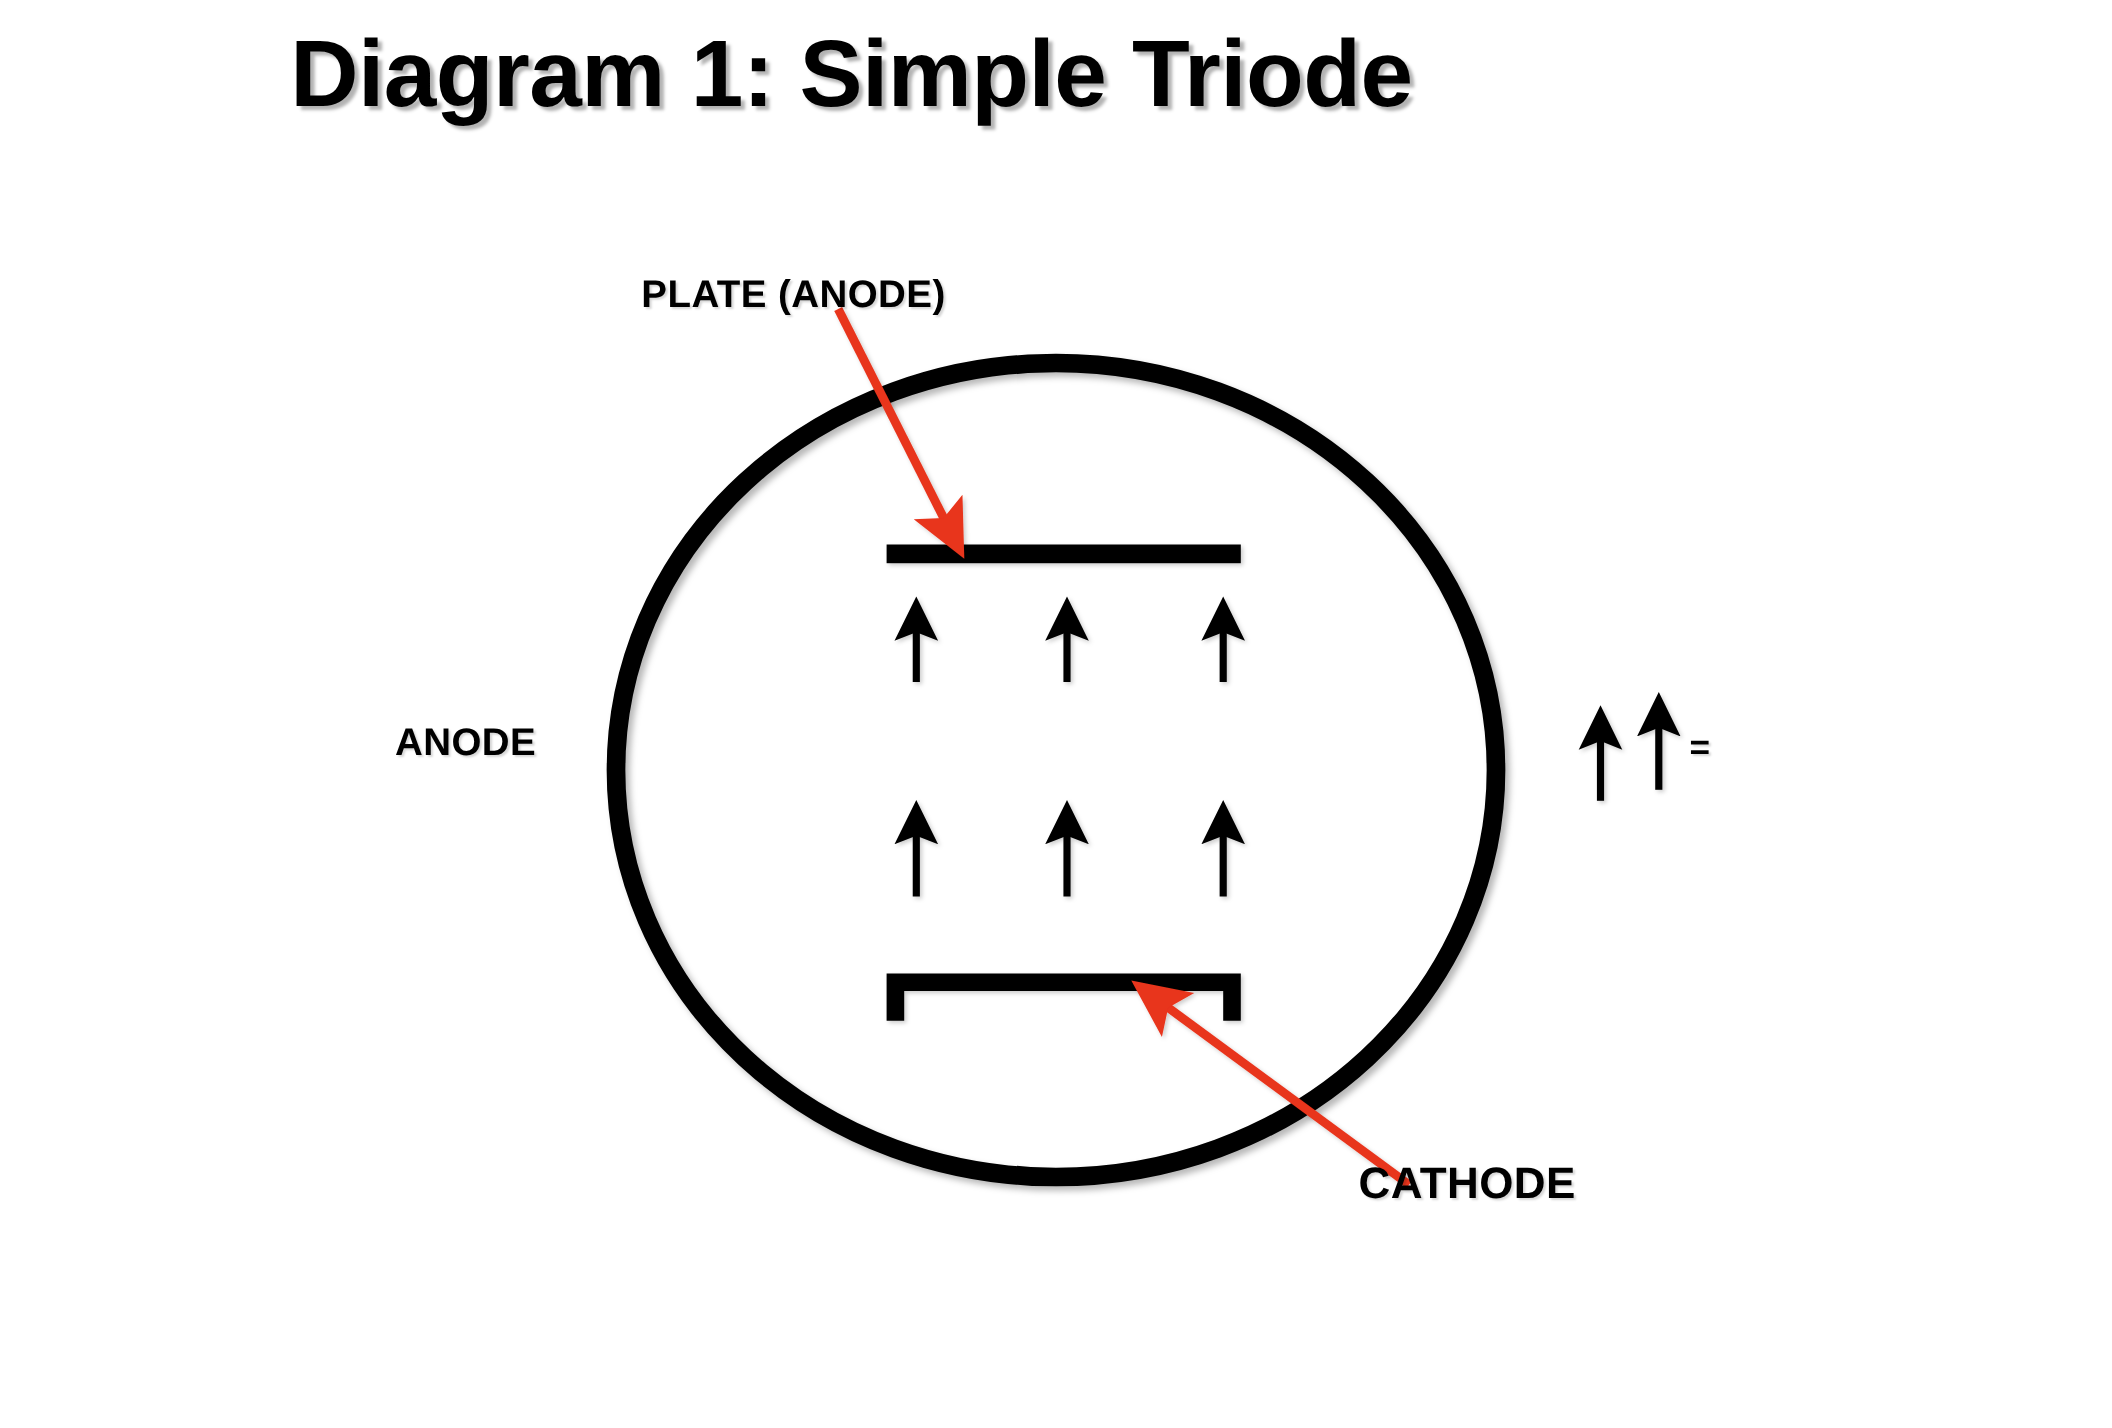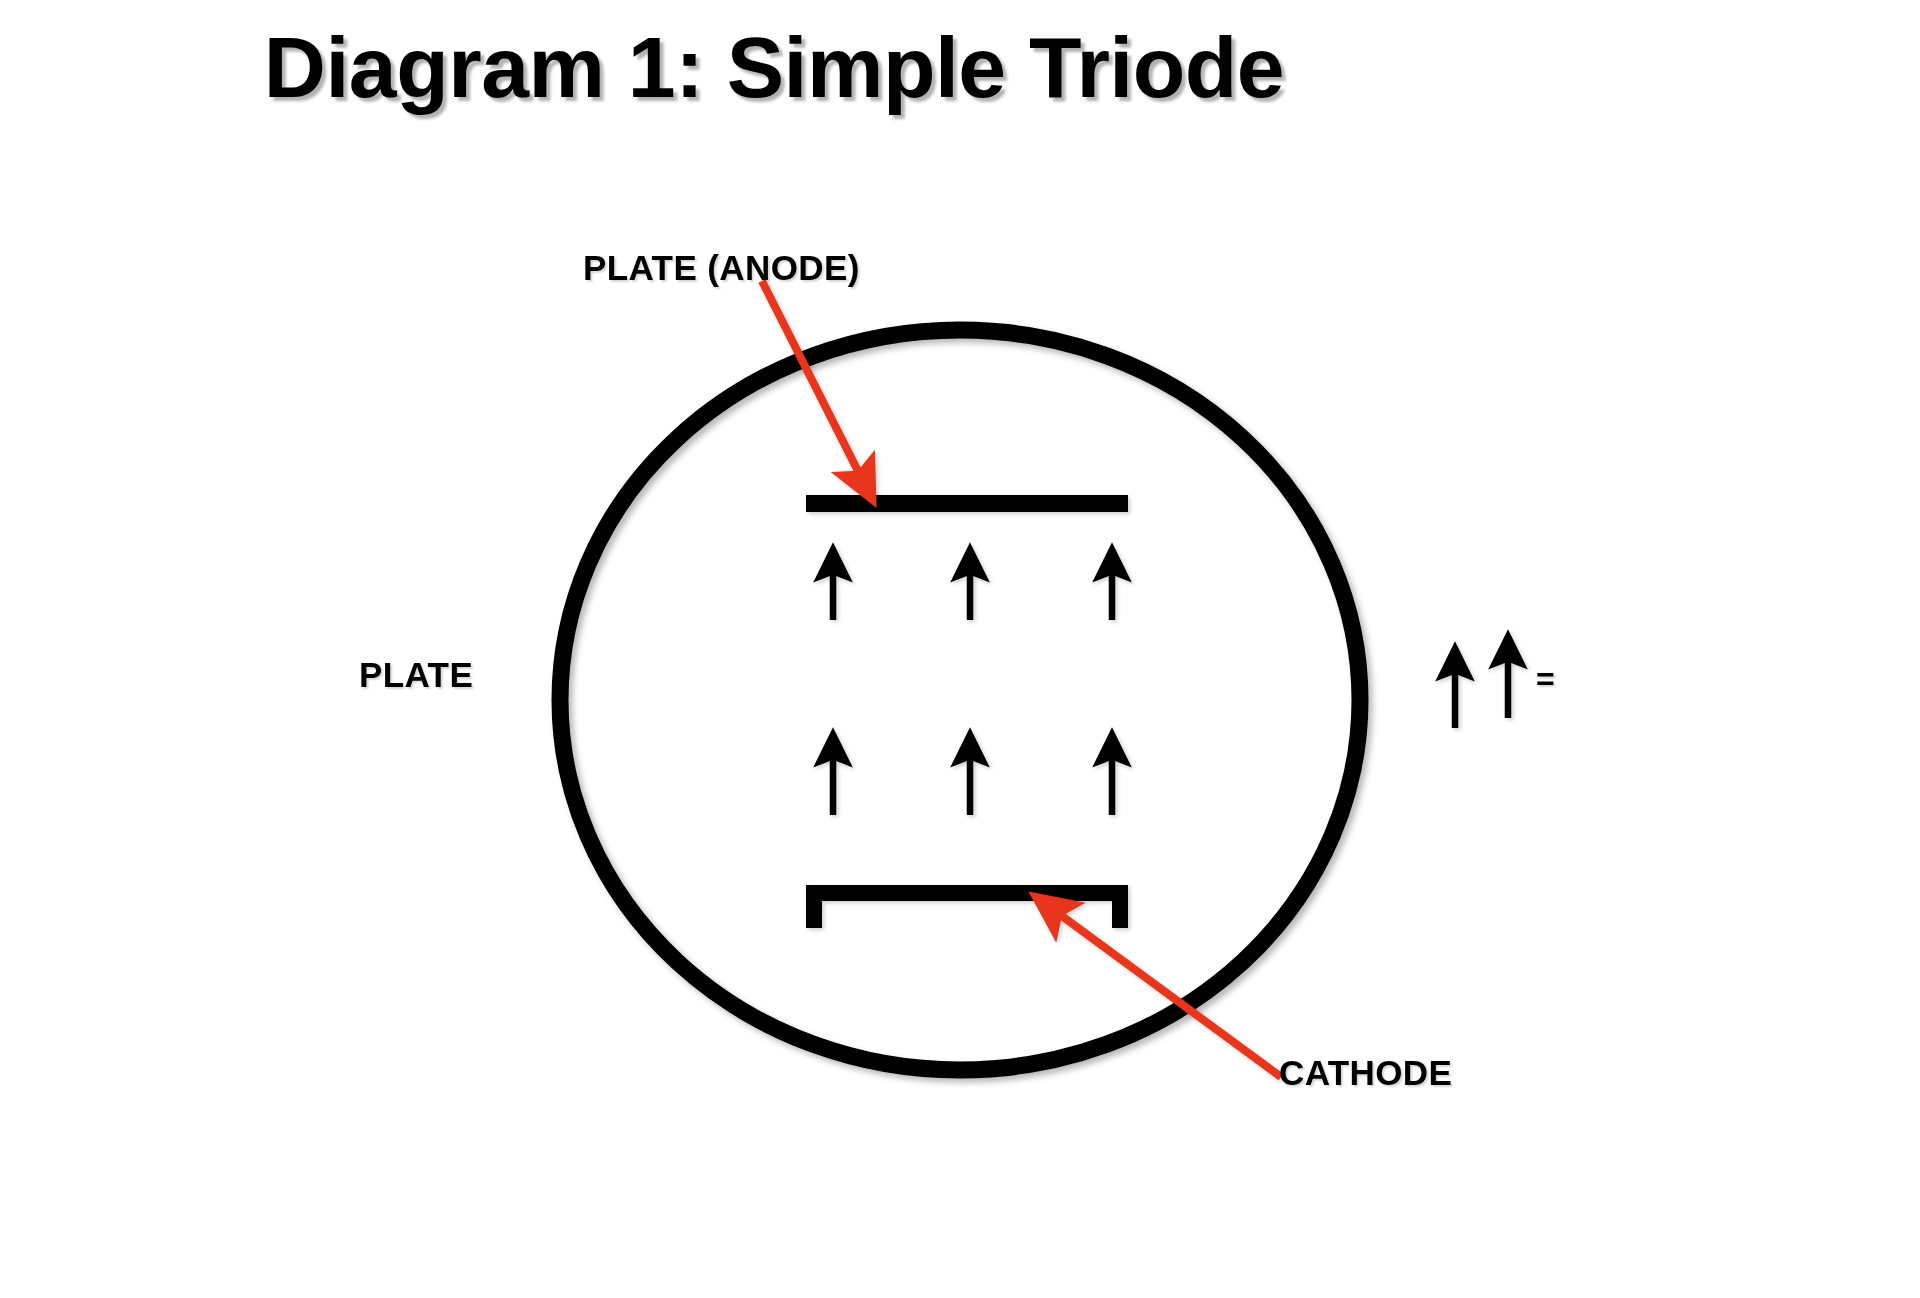--- a/index.html
+++ b/index.html
@@ -56,23 +56,23 @@
     margin-top: 16px;
   }
   .lbl-grid {
     left: 359px;
     top: 655px;
     font-size: 35px;
     letter-spacing: 0.4px;
     text-shadow: 2px 2px 2px rgba(0,0,0,0.16);
   }
   .lbl-cathode {
-    left: 1279px;
+    left: 1235px;
     top: 1053px;
-    font-size: 35px;
+    font-size: 40px;
     letter-spacing: 0.4px;
     text-shadow: 2px 2px 2px rgba(0,0,0,0.16);
   }
   .lbl-eq {
     left: 1536px;
     top: 661px;
     font-size: 32px;
     text-shadow: 2px 2px 2px rgba(0,0,0,0.16);
   }
   .lbl-legend {
@@ -148,20 +148,20 @@
       <line x1="477" y1="676" x2="790" y2="676" stroke="#e8341c" stroke-width="8" marker-end="url(#redhead)"></line>
     </g>
 
     <g filter="url(#tinyshadow)">
       <line x1="1281" y1="1077" x2="1051" y2="908" stroke="#e8341c" stroke-width="8" marker-end="url(#redhead)"></line>
     </g>
   </svg>
 
   <div class="lbl lbl-plate">PLATE (ANODE)</div>
 
-  <div class="lbl lbl-grid">PLATE</div>
+  <div class="lbl lbl-grid">ANODE</div>
 
   <div class="lbl lbl-cathode">CATHODE</div>
 
   <div class="lbl lbl-eq">=</div>
 
 
 </div>
 
 </body></html>

